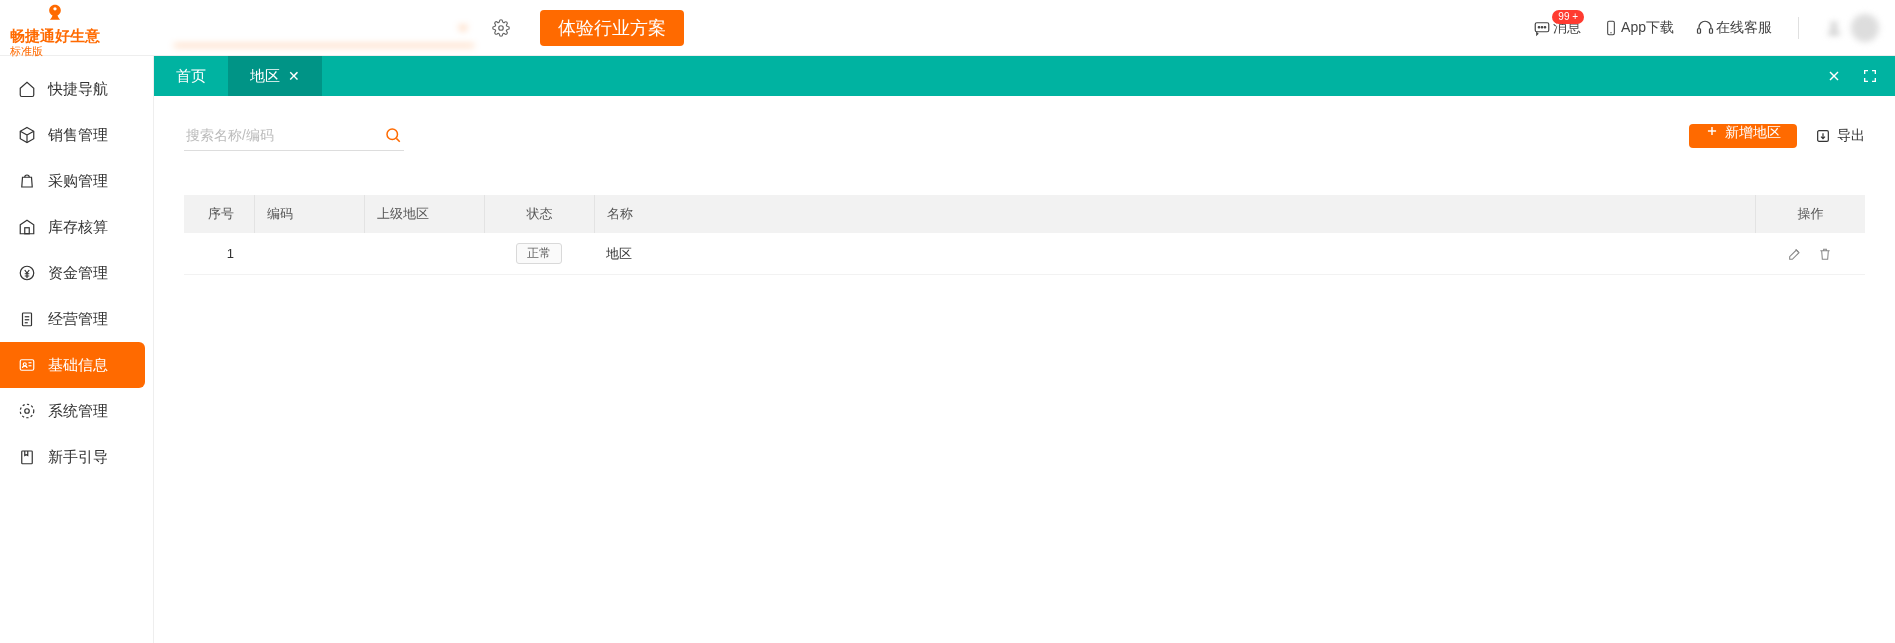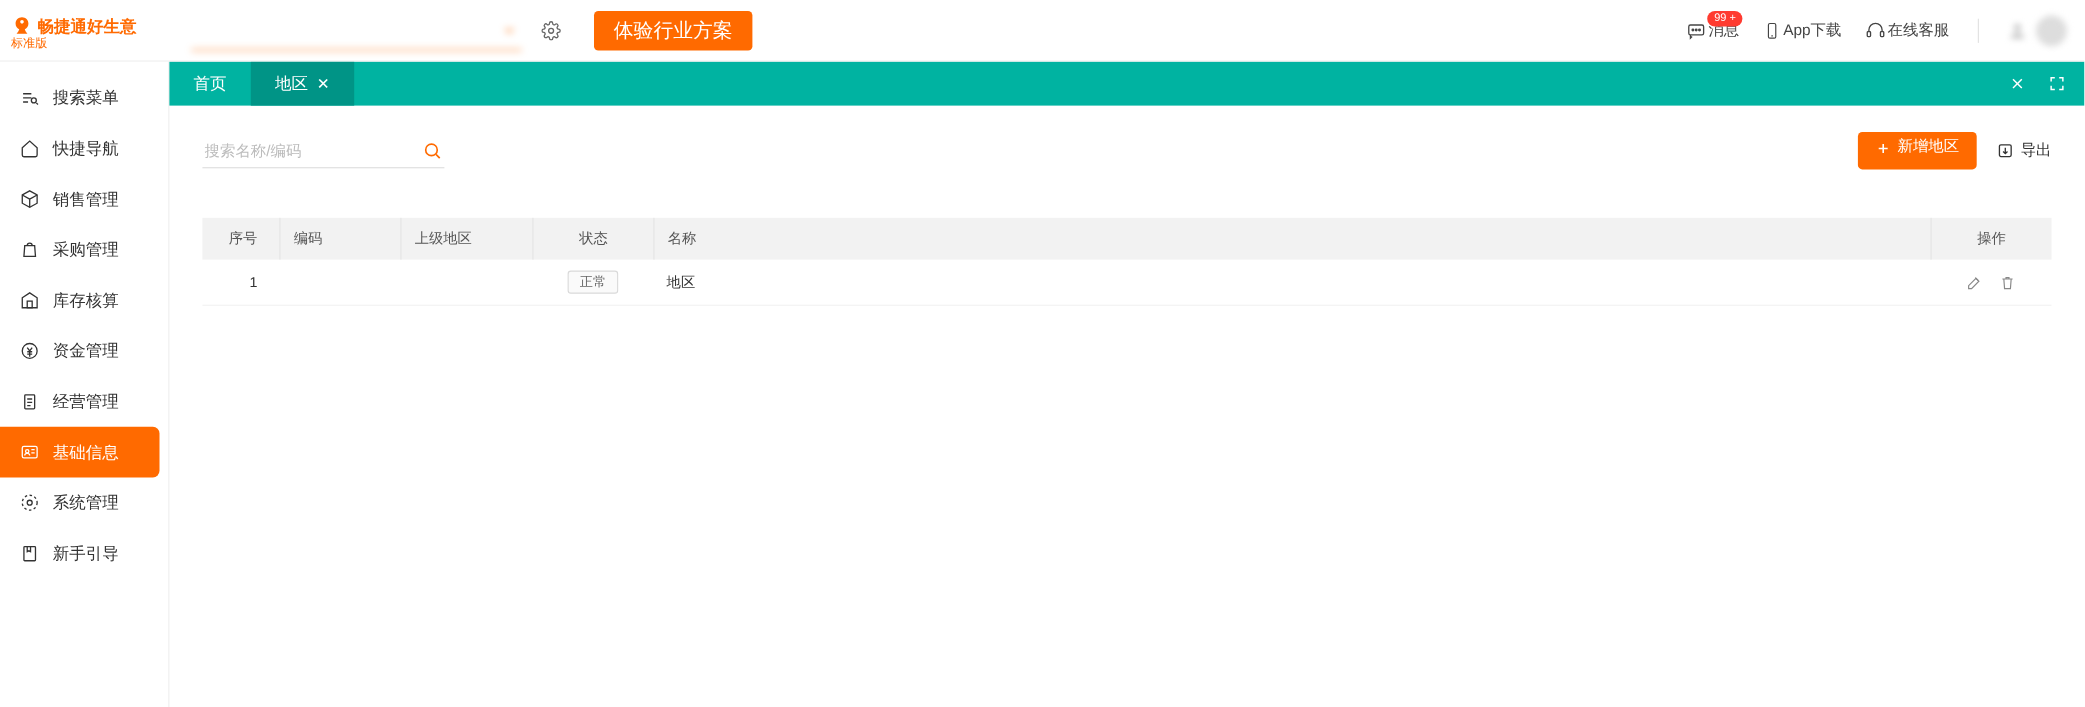--- a/index.html
+++ b/index.html
@@ -19,21 +19,21 @@
     border-bottom: 1px solid #eee;
     position: relative;
   }
   .logo-area {
     width: 154px;
     display: flex;
     flex-direction: column;
     align-items: flex-start;
     padding: 6px 0 0 10px;
   }
-  .logo-line { display: flex; align-items: center; gap: 4px; }
+  .logo-line { display: flex; align-items: center; gap: 4px; flex-direction: column; }
   .logo-icon { width: 20px; height: 20px; color: #ff6a00; }
   .logo-text { color: #ff6a00; font-weight: 600; font-size: 15px; white-space: nowrap; }
   .logo-sub { color: #ff6a00; font-size: 11px; margin-top: -2px; }
   .org-area {
     display: flex;
     align-items: center;
     gap: 20px;
     border-bottom: 1px solid #ff6a00;
     height: 36px;
     width: 300px;
@@ -143,24 +143,24 @@
     background: transparent;
   }
   .search-box input::placeholder { color: #bcbcbc; }
   .search-ico { color: #ff6a00; }
   .toolbar-right { margin-left: auto; display: flex; align-items: center; gap: 18px; }
   .btn-add {
     background: #ff6a00;
     color: #fff;
     border: none;
     border-radius: 4px;
-    height: 34px;
-    padding: 12px 16px;
-    display: flex;
-    align-items: flex-end;
+    height: 24px;
+    padding: 0 16px;
+    display: flex;
+    align-items: flex-start;
     gap: 6px;
     font-size: 14px;
     cursor: pointer;
   }
   .export-btn { display: flex; align-items: center; gap: 6px; color: #333; cursor: pointer; }
 
   .table { margin-top: 22px; width: 100%; border-collapse: collapse; }
   .thead {
     display: flex;
     background: #f2f2f2;
@@ -266,32 +266,20 @@
           </svg>
       </span>
       <div class="avatar"></div>
     </div>
   </div>
 </div>
 
 <div class="body-wrap">
 
   <div class="sidebar" id="sidebar">
-      <div class="side-item">
-        <span class="side-ico">
-          <svg width="18" height="18" viewBox="0 0 24 24" fill="none" stroke="currentColor" stroke-width="1.6">
-            <line x1="4" y1="7" x2="14" y2="7"></line>
-            <line x1="4" y1="12" x2="14" y2="12"></line>
-            <line x1="4" y1="17" x2="10" y2="17"></line>
-            <circle cx="17" cy="15" r="3"></circle>
-            <line x1="20" y1="18" x2="22" y2="20"></line>
-          </svg>
-        </span>
-        <span>搜索菜单</span>
-      </div>
       <div class="side-item">
         <span class="side-ico">
           <svg width="18" height="18" viewBox="0 0 24 24" fill="none" stroke="currentColor" stroke-width="1.6">
             <path d="M3 11l9-8 9 8v9a2 2 0 01-2 2H5a2 2 0 01-2-2z"></path>
           </svg>
         </span>
         <span>快捷导航</span>
       </div>
       <div class="side-item">
         <span class="side-ico">

